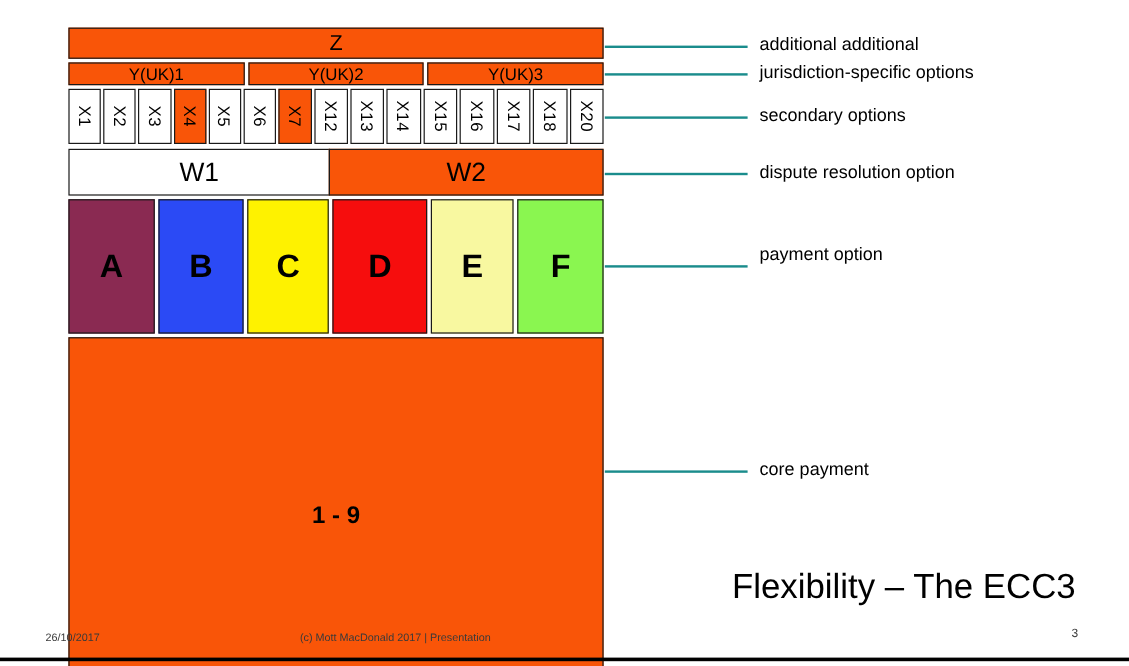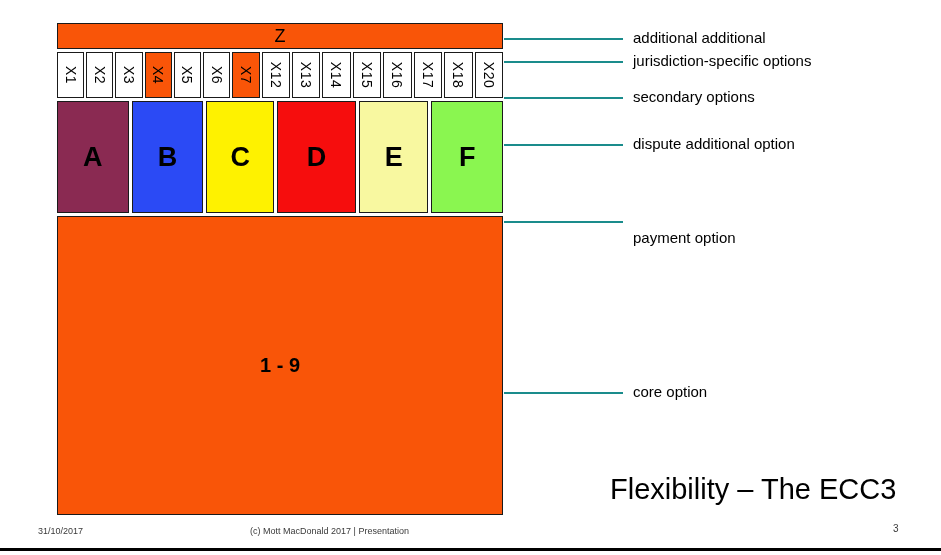--- a/index.html
+++ b/index.html
@@ -25,38 +25,49 @@
   .pay-row { display:flex; gap:3px; margin-top:3px; }
   .pay-row .box { height:112px; font-size:27px; font-weight:bold; }
   .pay-a { flex:1; } .pay-b { flex:1; } .pay-c { flex:0.95; }
   .pay-d { flex:1.1; } .pay-e { flex:0.97; } .pay-f { flex:1; }
   .core { margin-top:3px; height:299px; font-size:20px; font-weight:bold; }
   .ann-line { position:absolute; left:504px; width:119px; height:2px; }
   .line-1 { top:38px; } .line-2 { top:61px; } .line-3 { top:97px; }
   .line-4 { top:144px; } .line-5 { top:221px; } .line-6 { top:392px; }
   .ann-label { position:absolute; left:633px; font-size:15px; line-height:18px; white-space:nowrap; }
   .label-1 { top:29px; } .label-2 { top:52px; } .label-3 { top:88px; }
-  .label-4 { top:135px; } .label-5 { top:229px; } .label-6 { top:383px; }
+  .label-4 { top:135px; } .label-5 { top:204px; } .label-6 { top:383px; }
   .slide-title { position:absolute; left:592px; top:473px; font-size:29px; white-space:nowrap;margin-left:18px; }
   .footer-date { position:absolute; left:38px; top:526px; font-size:9px; color:#3a3a3a; }
   .footer-copy { position:absolute; left:250px; top:526px; font-size:9px; color:#3a3a3a; }
   .footer-page { position:absolute; left:893px; top:523px; font-size:10px; color:#3a3a3a; }
   .bottom-bar { position:absolute; left:0; top:548px; width:941px; height:3px; background:#000; }
 </style>
 </head>
 <body>
 
 <div class="slide">
 
   <div class="diagram">
 
     <div class="box z-bar" style="background: rgb(249, 85, 8);">
       <span>Z</span>
     </div>
 
+    <div class="y-row">
+      <div class="box" style="background: rgb(249, 85, 8);">
+          <span>Y(UK)1</span>
+        </div>
+      <div class="box" style="background: rgb(249, 85, 8);">
+          <span>Y(UK)2</span>
+        </div>
+      <div class="box" style="background: rgb(249, 85, 8);">
+          <span>Y(UK)3</span>
+        </div>
+    </div>
 
     <div class="x-row">
       <div class="box" style="background: rgb(255, 255, 255);">
           <span class="vert">X1</span>
         </div>
       <div class="box" style="background: rgb(255, 255, 255);">
           <span class="vert">X2</span>
         </div>
       <div class="box" style="background: rgb(255, 255, 255);">
           <span class="vert">X3</span>
@@ -92,20 +103,28 @@
           <span class="vert">X17</span>
         </div>
       <div class="box" style="background: rgb(255, 255, 255);">
           <span class="vert">X18</span>
         </div>
       <div class="box" style="background: rgb(255, 255, 255);">
           <span class="vert">X20</span>
         </div>
     </div>
 
+    <div class="w-row">
+      <div class="box w1" style="background: rgb(255, 255, 255);">
+          <span>W1</span>
+        </div>
+      <div class="box w2" style="background: rgb(249, 85, 8);">
+          <span>W2</span>
+        </div>
+    </div>
 
     <div class="pay-row">
       <div class="box pay-a" style="background: rgb(138, 42, 82);">
           <span>A</span>
         </div>
       <div class="box pay-b" style="background: rgb(43, 74, 245);">
           <span>B</span>
         </div>
       <div class="box pay-c" style="background: rgb(254, 242, 0);">
           <span>C</span>
@@ -129,24 +148,24 @@
   <div class="ann-line line-1" style="background: rgb(26, 140, 140);"></div>
   <div class="ann-line line-2" style="background: rgb(26, 140, 140);"></div>
   <div class="ann-line line-3" style="background: rgb(26, 140, 140);"></div>
   <div class="ann-line line-4" style="background: rgb(26, 140, 140);"></div>
   <div class="ann-line line-5" style="background: rgb(26, 140, 140);"></div>
   <div class="ann-line line-6" style="background: rgb(26, 140, 140);"></div>
 
   <div class="ann-label label-1">additional additional</div>
   <div class="ann-label label-3">secondary options</div>
   <div class="ann-label label-2">jurisdiction-specific options</div>
-  <div class="ann-label label-4">dispute additional option</div>
+  <div class="ann-label label-4">dispute resolution option</div>
   <div class="ann-label label-5">payment option</div>
-  <div class="ann-label label-6">core option</div>
+  <div class="ann-label label-6">core payment</div>
 
   <div class="slide-title">Flexibility – The ECC3</div>
 
-  <div class="footer-date">31/10/2017</div>
+  <div class="footer-date">26/10/2017</div>
   <div class="footer-copy">(c) Mott MacDonald 2017 | Presentation</div>
   <div class="footer-page">3</div>
 
   <div class="bottom-bar"></div>
 </div>
 
 </body></html>

